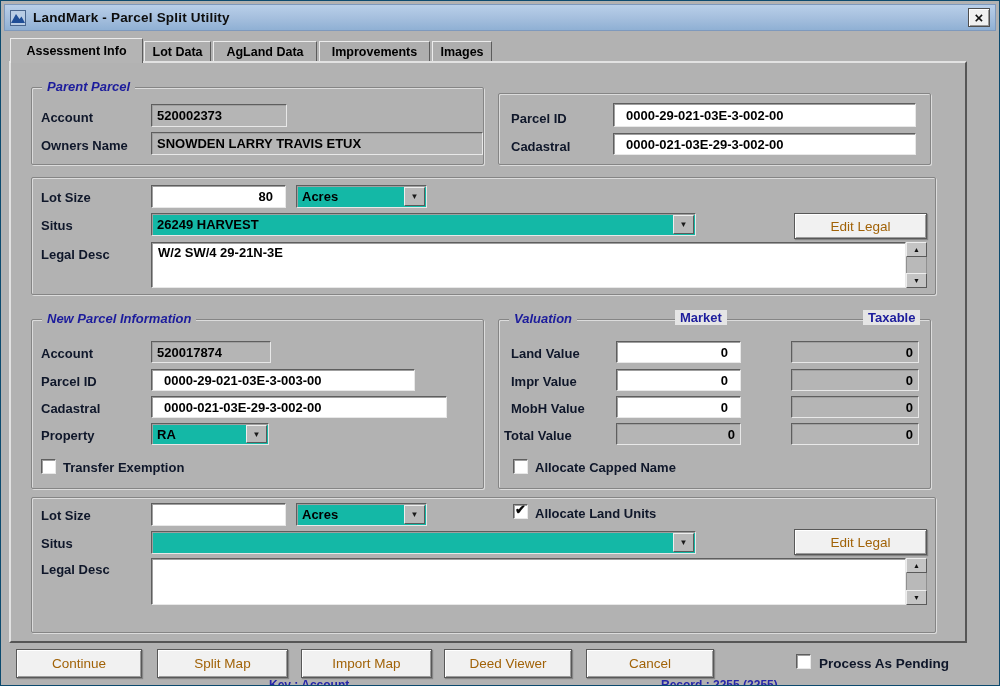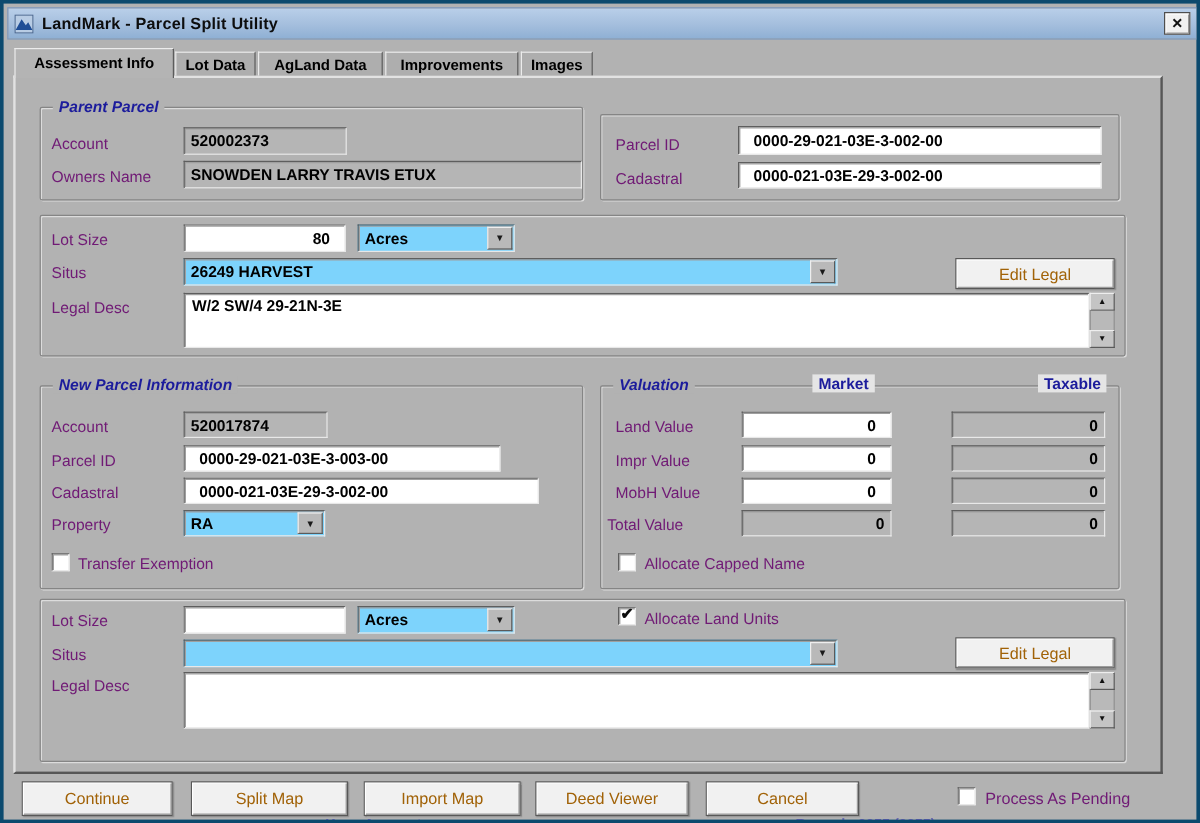--- a/index.html
+++ b/index.html
@@ -1,21 +1,21 @@
 <!DOCTYPE html>
 <html><head>
 <meta charset="utf-8">
 <style>
   * { margin:0; padding:0; box-sizing:border-box; }
   html,body { width:1000px; height:686px; }
   body { font-family:"Liberation Sans", sans-serif; background:#888; }
 
   .window {
     position:relative; width:1000px; height:686px;
-    background:#b2b2b2; border:3px solid #0c4a6e; overflow:hidden;
+    background:#b2b2b2; border:1px solid #0c4a6e; overflow:hidden;
   }
 
   
   .titlebar {
     position:absolute; left:3px; top:3px; width:992px; height:27px;
     background:linear-gradient(180deg,#b9cfe9 0%,#a4bedd 55%,#8fb0d4 100%);
     border:1px solid #7e99bd;
     display:flex; align-items:center; gap:7px; padding:0 5px;
   }
   .title-text { font-size:13.5px; font-weight:bold; color:#0d0d0d; letter-spacing:.2px; }
@@ -56,40 +56,40 @@
   .group-title {
     position:absolute; top:-9px; left:10px; z-index:4;
     background:#b2b2b2; padding:0 5px;
     font-size:13px; font-weight:bold; color:#1c1c9c; white-space:nowrap;
   }
   .float-hdr {
     position:absolute; z-index:4; background:#e5e5e5; padding:0 5px;
     font-size:13px; font-weight:bold; color:#1c1c9c; white-space:nowrap;margin-left:24px;
   }
 
-  .label { position:absolute; z-index:4; font-size:13px; font-weight:normal; color:#701a75; white-space:nowrap; }
+  .label { position:absolute; z-index:4; font-size:13px; font-weight:bold; color:#0f172a; white-space:nowrap; }
 
   .field, input.field, textarea.ta {
     position:absolute; z-index:4; background:#ffffff;
     border:1px solid; border-color:#5e5e5e #e8e8e8 #e8e8e8 #5e5e5e;
     box-shadow: inset 1px 1px 0 #9f9f9f;
     font-family:"Liberation Sans", sans-serif;
     font-size:13px; font-weight:bold; color:#000;
   }
   .field { padding:0 5px; display:flex; align-items:center; overflow:hidden; white-space:nowrap; }
   input.field { padding:0 12px; outline:none; }
   input.num { text-align:right; }
   .field.num { justify-content:flex-end; }
   .field.ro { background:#b5b5b5; }
   .focused { outline:2px solid #636363; }
 
   textarea.ta { padding:2px 6px; resize:none; overflow:hidden; outline:none; }
 
   
-  .combo { position:absolute; z-index:4; background:#7dd3fc;
+  .combo { position:absolute; z-index:4; background:#14b8a6;
     border:1px solid; border-color:#5e5e5e #e8e8e8 #e8e8e8 #5e5e5e;
     box-shadow: inset 1px 1px 0 #9f9f9f; padding-left: 30px; }
   .combo .cval {
     position:absolute; left:5px; top:0; bottom:0; right:24px;
     display:flex; align-items:center; font-size:13px; font-weight:bold; color:#000;
     overflow:hidden; white-space:nowrap;
   }
   .combo .cbtn {
     position:absolute; top:1px; right:1px; bottom:1px; width:21px;
     background:#b9b9b9; border:1px solid; border-color:#eeeeee #5a5a5a #5a5a5a #eeeeee;

